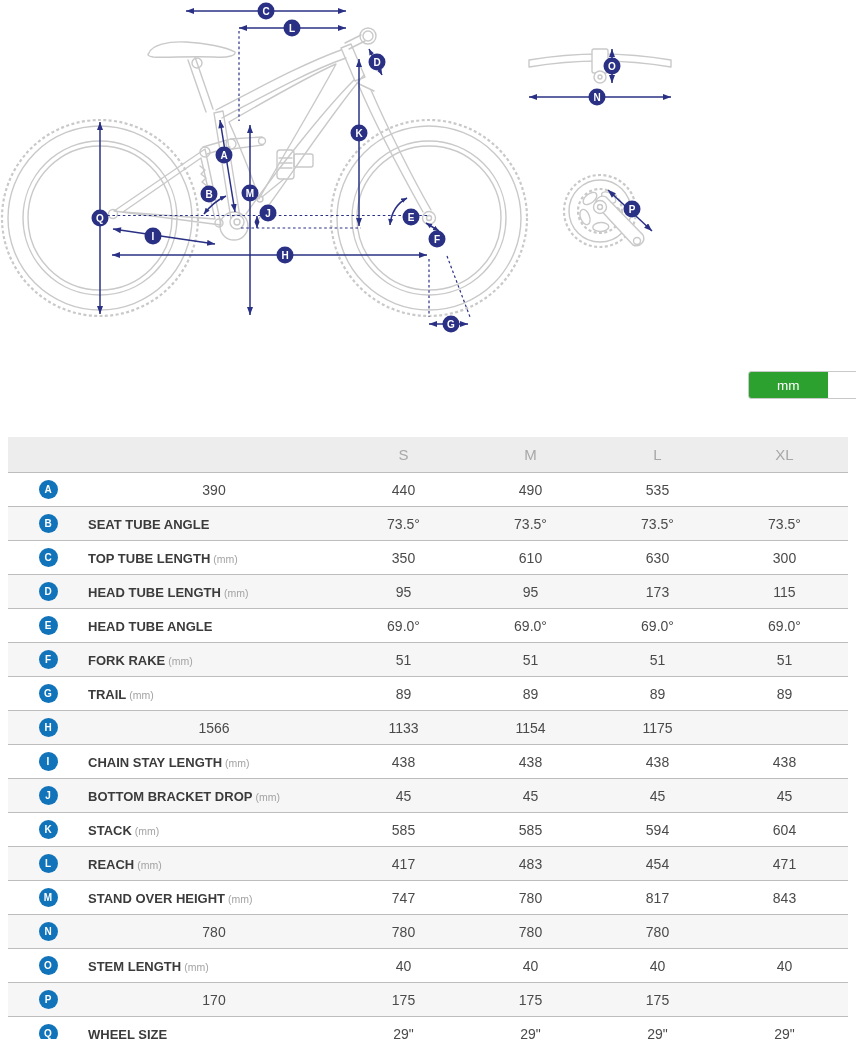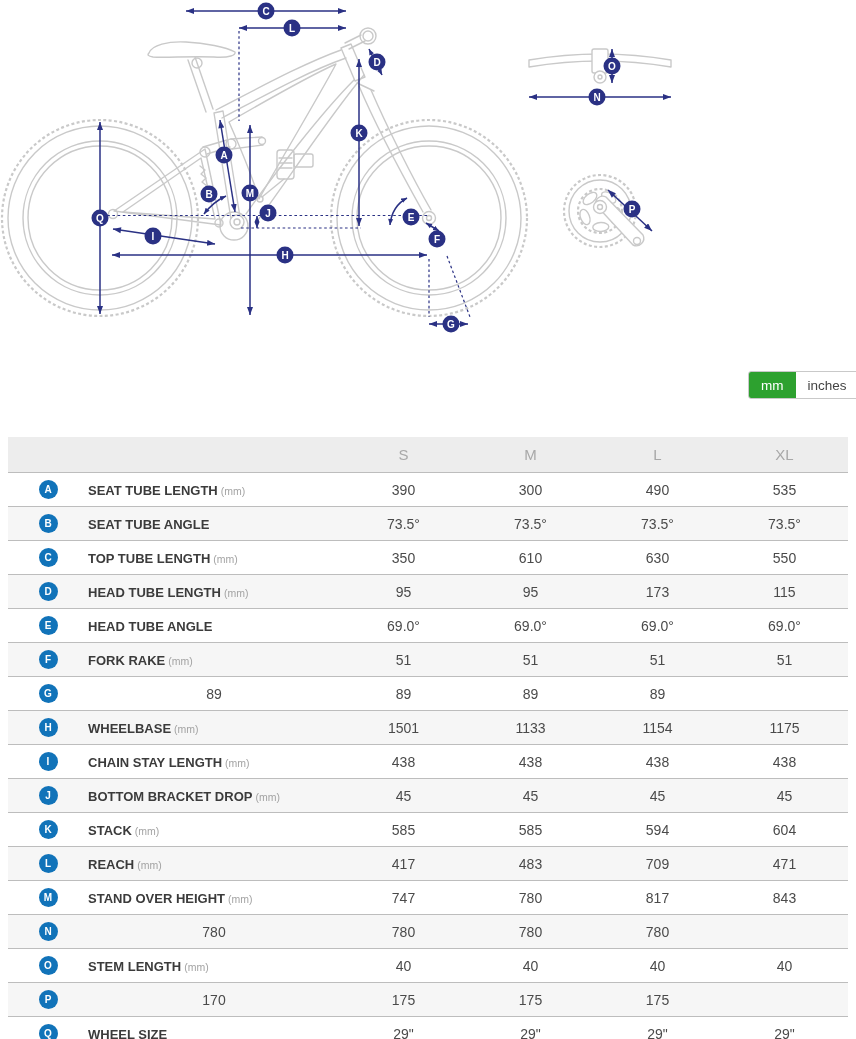--- a/index.html
+++ b/index.html
@@ -13,21 +13,21 @@
   .tread{stroke:#c9c9c9;stroke-width:2.2;fill:none;stroke-dasharray:3 2.4;}
   .dim{stroke:#2a3184;stroke-width:1.5;fill:none;}
   .dimd{stroke:#2a3184;stroke-width:1.2;fill:none;stroke-dasharray:2.6 2.6;}
   .badge-c{fill:#2a3184;}
   .badge-t{fill:#fff;font-size:10px;font-weight:bold;text-anchor:middle;font-family:"Liberation Sans",sans-serif;}
 
   
   .units-toggle{position:absolute;top:371px;left:748px;height:28px;display:flex;
     border:1px solid #c9c9c9;border-radius:3px;overflow:hidden;background:#fff;box-sizing:border-box;}
   .units-toggle .opt{display:flex;align-items:center;justify-content:center;font-size:13.5px;
-    color:#444;cursor:pointer;padding:0 12px;background:#fff;}
+    color:#444;cursor:pointer;padding:0 28px;background:#fff;}
   .units-toggle .opt.selected{background:#2da12f;color:#fff;}
   .units-toggle .opt + .opt{border-left:1px solid #c9c9c9;}
   .units-toggle .opt.selected + .opt{border-left:none;}
 
   
   .geo-table{position:absolute;top:437px;left:8px;width:840px;color:#4a4a4a;}
   .gt-grid{display:grid;grid-template-columns:80px 1fr 127px 127px 127px 127px;align-items:center;}
   .gt-header{height:35px;background:#ededed;color:#a8a8a8;font-size:15px;}
   .gt-header .colhead{text-align:center;}
   .gt-row{height:33px;border-top:1px solid #bdbdbd;background:#fff;}
@@ -258,23 +258,22 @@
       <div class="colhead">M</div>
       <div class="colhead">L</div>
       <div class="colhead">XL</div>
     </div>
     <div class="gt-body">
 
       <div class="gt-grid gt-row">
         <div class="badge-cell">
             <span class="badge">A</span>
           </div>
-        <div><span class="lbl">SEAT TUBE LENGTH</span><span class="unit">(mm)</span></div>
         <div class="val">390</div>
-        <div class="val">300</div>
+        <div class="val">440</div>
         <div class="val">490</div>
         <div class="val">535</div>
       </div>
 
       <div class="gt-grid gt-row">
         <div class="badge-cell">
             <span class="badge">B</span>
           </div>
         <div><span class="lbl">SEAT TUBE ANGLE</span><span class="unit"></span></div>
         <div class="val">73.5°</div>
@@ -284,21 +283,21 @@
       </div>
 
       <div class="gt-grid gt-row">
         <div class="badge-cell">
             <span class="badge">C</span>
           </div>
         <div><span class="lbl">TOP TUBE LENGTH</span><span class="unit">(mm)</span></div>
         <div class="val">350</div>
         <div class="val">610</div>
         <div class="val">630</div>
-        <div class="val">550</div>
+        <div class="val">300</div>
       </div>
 
       <div class="gt-grid gt-row">
         <div class="badge-cell">
             <span class="badge">D</span>
           </div>
         <div><span class="lbl">HEAD TUBE LENGTH</span><span class="unit">(mm)</span></div>
         <div class="val">95</div>
         <div class="val">95</div>
         <div class="val">173</div>
@@ -324,32 +323,32 @@
         <div class="val">51</div>
         <div class="val">51</div>
         <div class="val">51</div>
         <div class="val">51</div>
       </div>
 
       <div class="gt-grid gt-row">
         <div class="badge-cell">
             <span class="badge">G</span>
           </div>
+        <div><span class="lbl">TRAIL</span><span class="unit">(mm)</span></div>
         <div class="val">89</div>
         <div class="val">89</div>
         <div class="val">89</div>
         <div class="val">89</div>
       </div>
 
       <div class="gt-grid gt-row">
         <div class="badge-cell">
             <span class="badge">H</span>
           </div>
-        <div><span class="lbl">WHEELBASE</span><span class="unit">(mm)</span></div>
-        <div class="val">1501</div>
+        <div class="val">1566</div>
         <div class="val">1133</div>
         <div class="val">1154</div>
         <div class="val">1175</div>
       </div>
 
       <div class="gt-grid gt-row">
         <div class="badge-cell">
             <span class="badge">I</span>
           </div>
         <div><span class="lbl">CHAIN STAY LENGTH</span><span class="unit">(mm)</span></div>
@@ -381,21 +380,21 @@
         <div class="val">604</div>
       </div>
 
       <div class="gt-grid gt-row">
         <div class="badge-cell">
             <span class="badge">L</span>
           </div>
         <div><span class="lbl">REACH</span><span class="unit">(mm)</span></div>
         <div class="val">417</div>
         <div class="val">483</div>
-        <div class="val">709</div>
+        <div class="val">454</div>
         <div class="val">471</div>
       </div>
 
       <div class="gt-grid gt-row">
         <div class="badge-cell">
             <span class="badge">M</span>
           </div>
         <div><span class="lbl">STAND OVER HEIGHT</span><span class="unit">(mm)</span></div>
         <div class="val">747</div>
         <div class="val">780</div>

